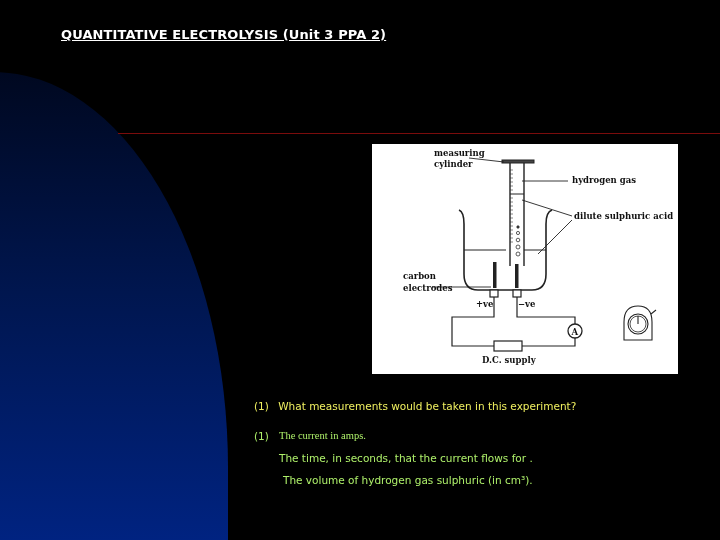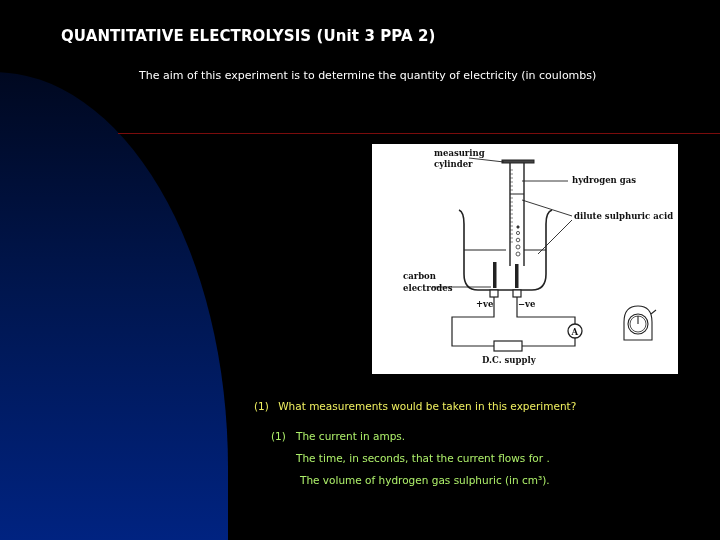--- a/index.html
+++ b/index.html
@@ -21,22 +21,23 @@
       width: 468px;
       height: 1100px;
       border-radius: 50% 50% 0 0 / 36% 36% 0 0;
       background: linear-gradient(to bottom, #000820 0%, #00164f 20%, #002a9c 55%, #0033c4 85%, #0036cc 100%);
     }
     .title {
       position: absolute;
       left: 61px;
       top: 27px;
       color: #ffffff;
-      font-size: 15px;
+      font-size: 13px;
       font-weight: bold;
+      text-decoration: underline;
       letter-spacing: 0.1px;
       white-space: nowrap;
     }
     .aim {
       position: absolute;
       left: 139px;
       top: 68px;
       color: #ffffff;
       font-size: 11px;
       line-height: 16px;
@@ -75,34 +76,33 @@
       text-align: right;
     }
     .answers {
       position: absolute;
       left: 254px;
       top: 430px;
       color: #aef06a;
       font-size: 10.5px;
       white-space: nowrap;
     }
-    .answers .row { position: absolute; white-space: nowrap; margin-left: 17px; }
+    .answers .row { position: absolute; white-space: nowrap; }
     .answers .num { position: absolute; left: 0; }
-    .answers .txt { position: absolute; }
+    .answers .txt { position: absolute; font-family: Liberation Serif, serif; }
     .question .num { margin-right: 6px; }
   </style>
 </head>
 <body>
 
 <div class="blue-arc"></div>
 
 <div class="title">QUANTITATIVE ELECTROLYSIS (Unit 3 PPA 2)</div>
 
 <div class="aim">
-  <div>The aim of this experiment is to determine the quantity of electricity (in coulombs)</div>
 </div>
 
 <div class="divider"></div>
 
 <div class="diagram">
   <svg width="306" height="230" viewBox="0 0 306 230" xmlns="http://www.w3.org/2000/svg">
 
     <g fill="none" stroke="#222" stroke-width="1.6">
       <path d="M87 66 Q92 68 92 80 L92 130 Q92 146 106 146 L160 146 Q174 146 174 130 L174 80 Q174 68 180 66"></path>
       <path d="M92 106 L134 106" stroke-width="1"></path>

